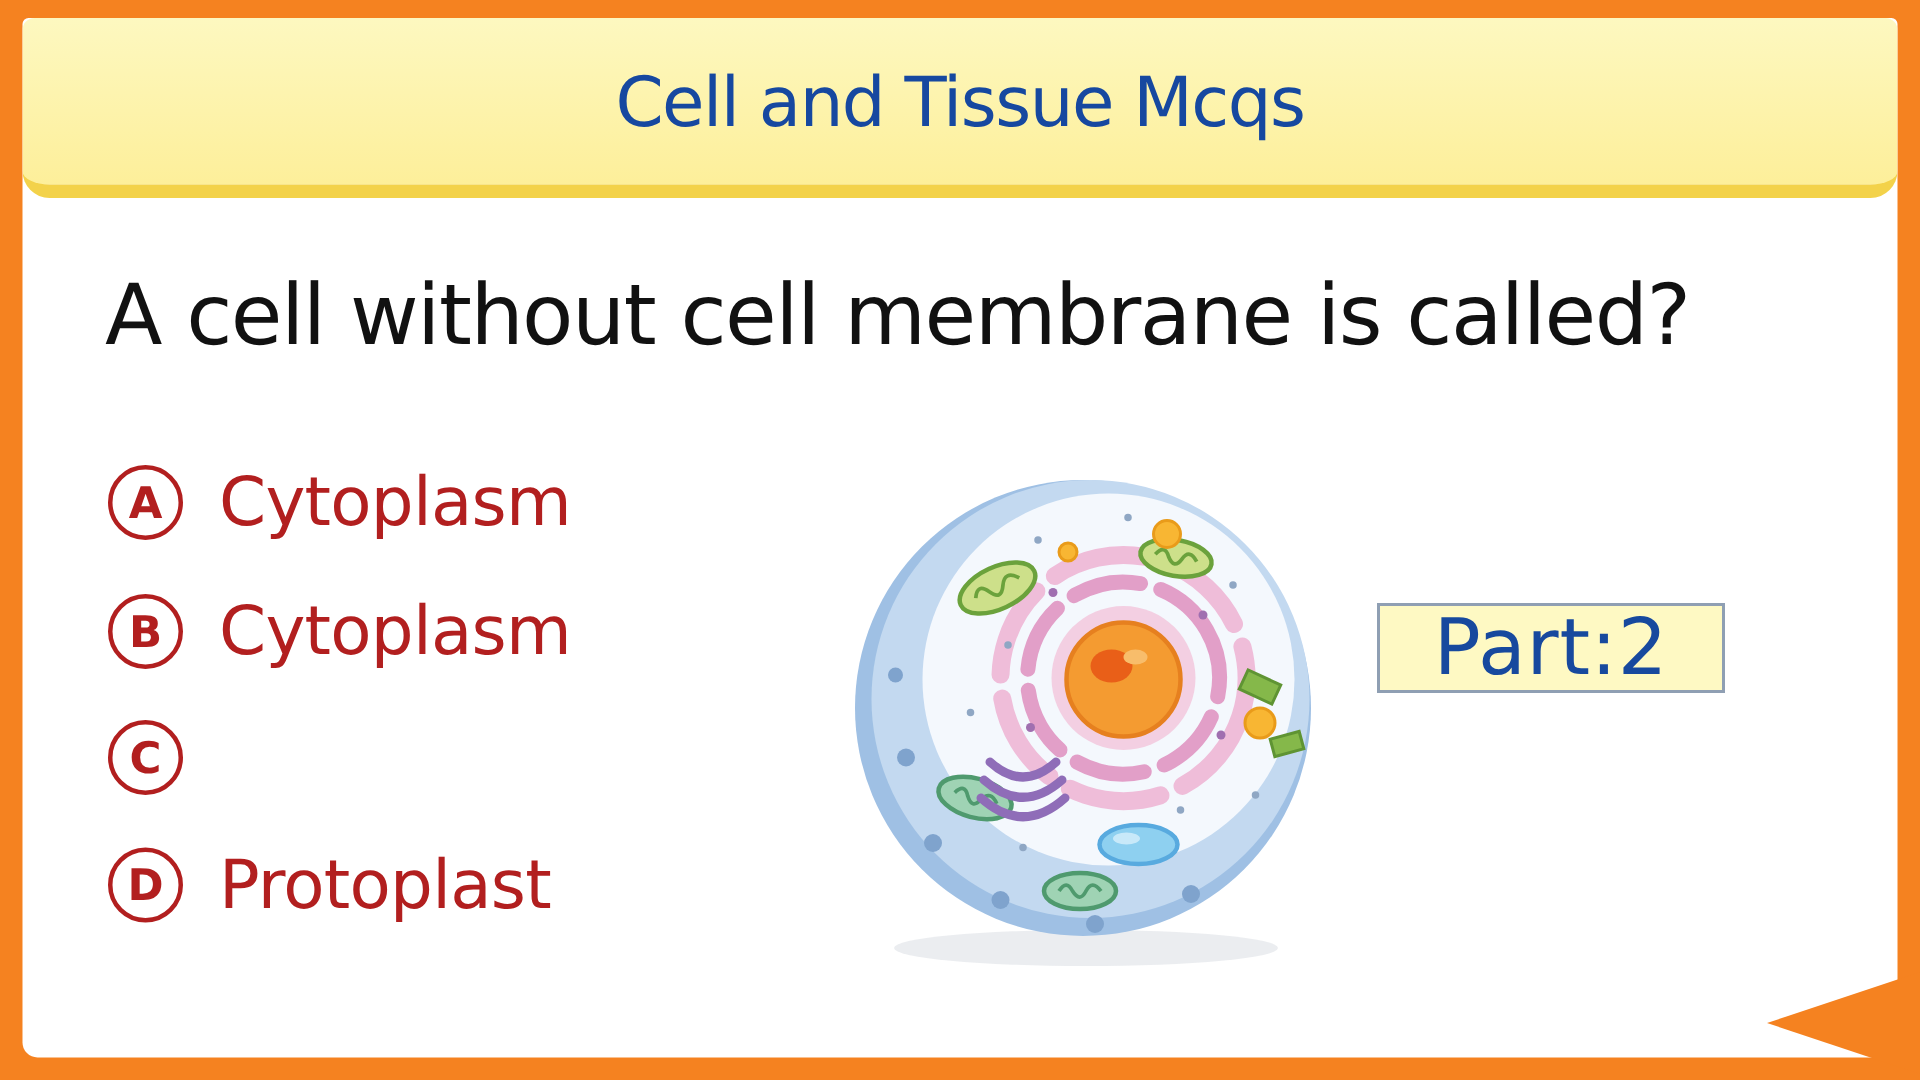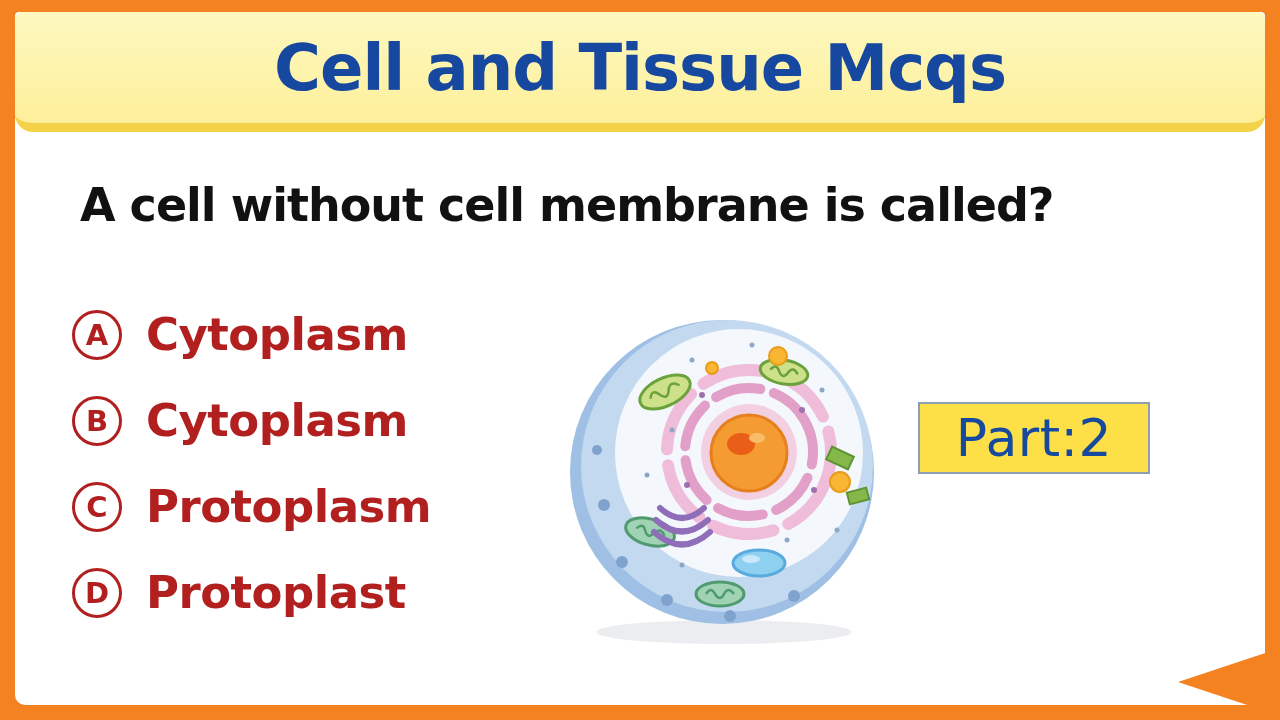--- a/index.html
+++ b/index.html
@@ -26,50 +26,50 @@
   }
   .banner{
     position:absolute;left:15px;right:15px;top:12px;height:120px;
     background:linear-gradient(180deg,var(--banner-yellow-top),var(--banner-yellow-bottom));
     border-bottom:9px solid var(--banner-edge);
     border-radius:8px 8px 18px 18px;
     display:flex;align-items:center;justify-content:center;
     z-index:3;
   }
   .page-title{
-    font-size:64px;font-weight:bold;color:var(--title-blue);
+    font-size:46px;font-weight:normal;color:var(--title-blue);
     letter-spacing:-1px;white-space:nowrap;
   }
   .question{
-    position:absolute;left:80px;top:178px;width:1160px;
-    font-size:46px;font-weight:bold;color:var(--question-color);
+    position:absolute;left:70px;top:178px;width:1160px;
+    font-size:56px;font-weight:normal;color:var(--question-color);
     letter-spacing:-1px;white-space:nowrap;z-index:2;
   }
   .options{
     position:absolute;left:72px;top:308px;
     display:flex;flex-direction:column;gap:33px;z-index:2;
   }
   .option{
     display:flex;align-items:center;gap:24px;cursor:pointer;
   }
   .option-circle{
     width:50px;height:50px;flex:0 0 50px;border:3px solid var(--option-red);
     border-radius:50%;display:flex;align-items:center;justify-content:center;
     font-size:29px;font-weight:bold;color:var(--option-red);
   }
   .option-label{
-    font-size:45px;font-weight:bold;color:var(--option-red);
+    font-size:45px;font-weight:normal;color:var(--option-red);
     letter-spacing:-0.5px;white-space:nowrap;
   }
   .cell-illustration{
     position:absolute;left:552px;top:300px;width:345px;height:350px;z-index:1;
   }
   .part-badge{
-    position:absolute;left:918px;top:402px;width:232px;height:72px;
-    background:#fde047;border:2px solid var(--badge-border);
+    position:absolute;left:918px;top:402px;width:232px;height:60px;
+    background:#fef9c3;border:2px solid var(--badge-border);
     display:flex;align-items:center;justify-content:center;z-index:2;
   }
   .part-badge span{
     font-size:52px;color:var(--part-blue);letter-spacing:0.5px;
   }
   .corner-arrow{
     position:absolute;right:0;top:648px;width:102px;height:68px;
     background:var(--border-orange);
     clip-path:polygon(100% 0%,100% 100%,0% 50%);
     z-index:4;
@@ -92,21 +92,20 @@
     <div class="option">
       <span class="option-circle">A</span>
       <span class="option-label">Cytoplasm</span>
     </div>
     <div class="option">
       <span class="option-circle">B</span>
       <span class="option-label">Cytoplasm</span>
     </div>
     <div class="option">
       <span class="option-circle">C</span>
-      <span class="option-label">Protoplasm</span>
     </div>
     <div class="option">
       <span class="option-circle">D</span>
       <span class="option-label">Protoplast</span>
     </div>
   </div>
 
   <svg class="cell-illustration" viewBox="0 0 345 350" xmlns="http://www.w3.org/2000/svg" aria-hidden="true">
 
     <ellipse cx="172" cy="332" rx="128" ry="12" fill="rgba(60,80,110,0.10)"></ellipse>

